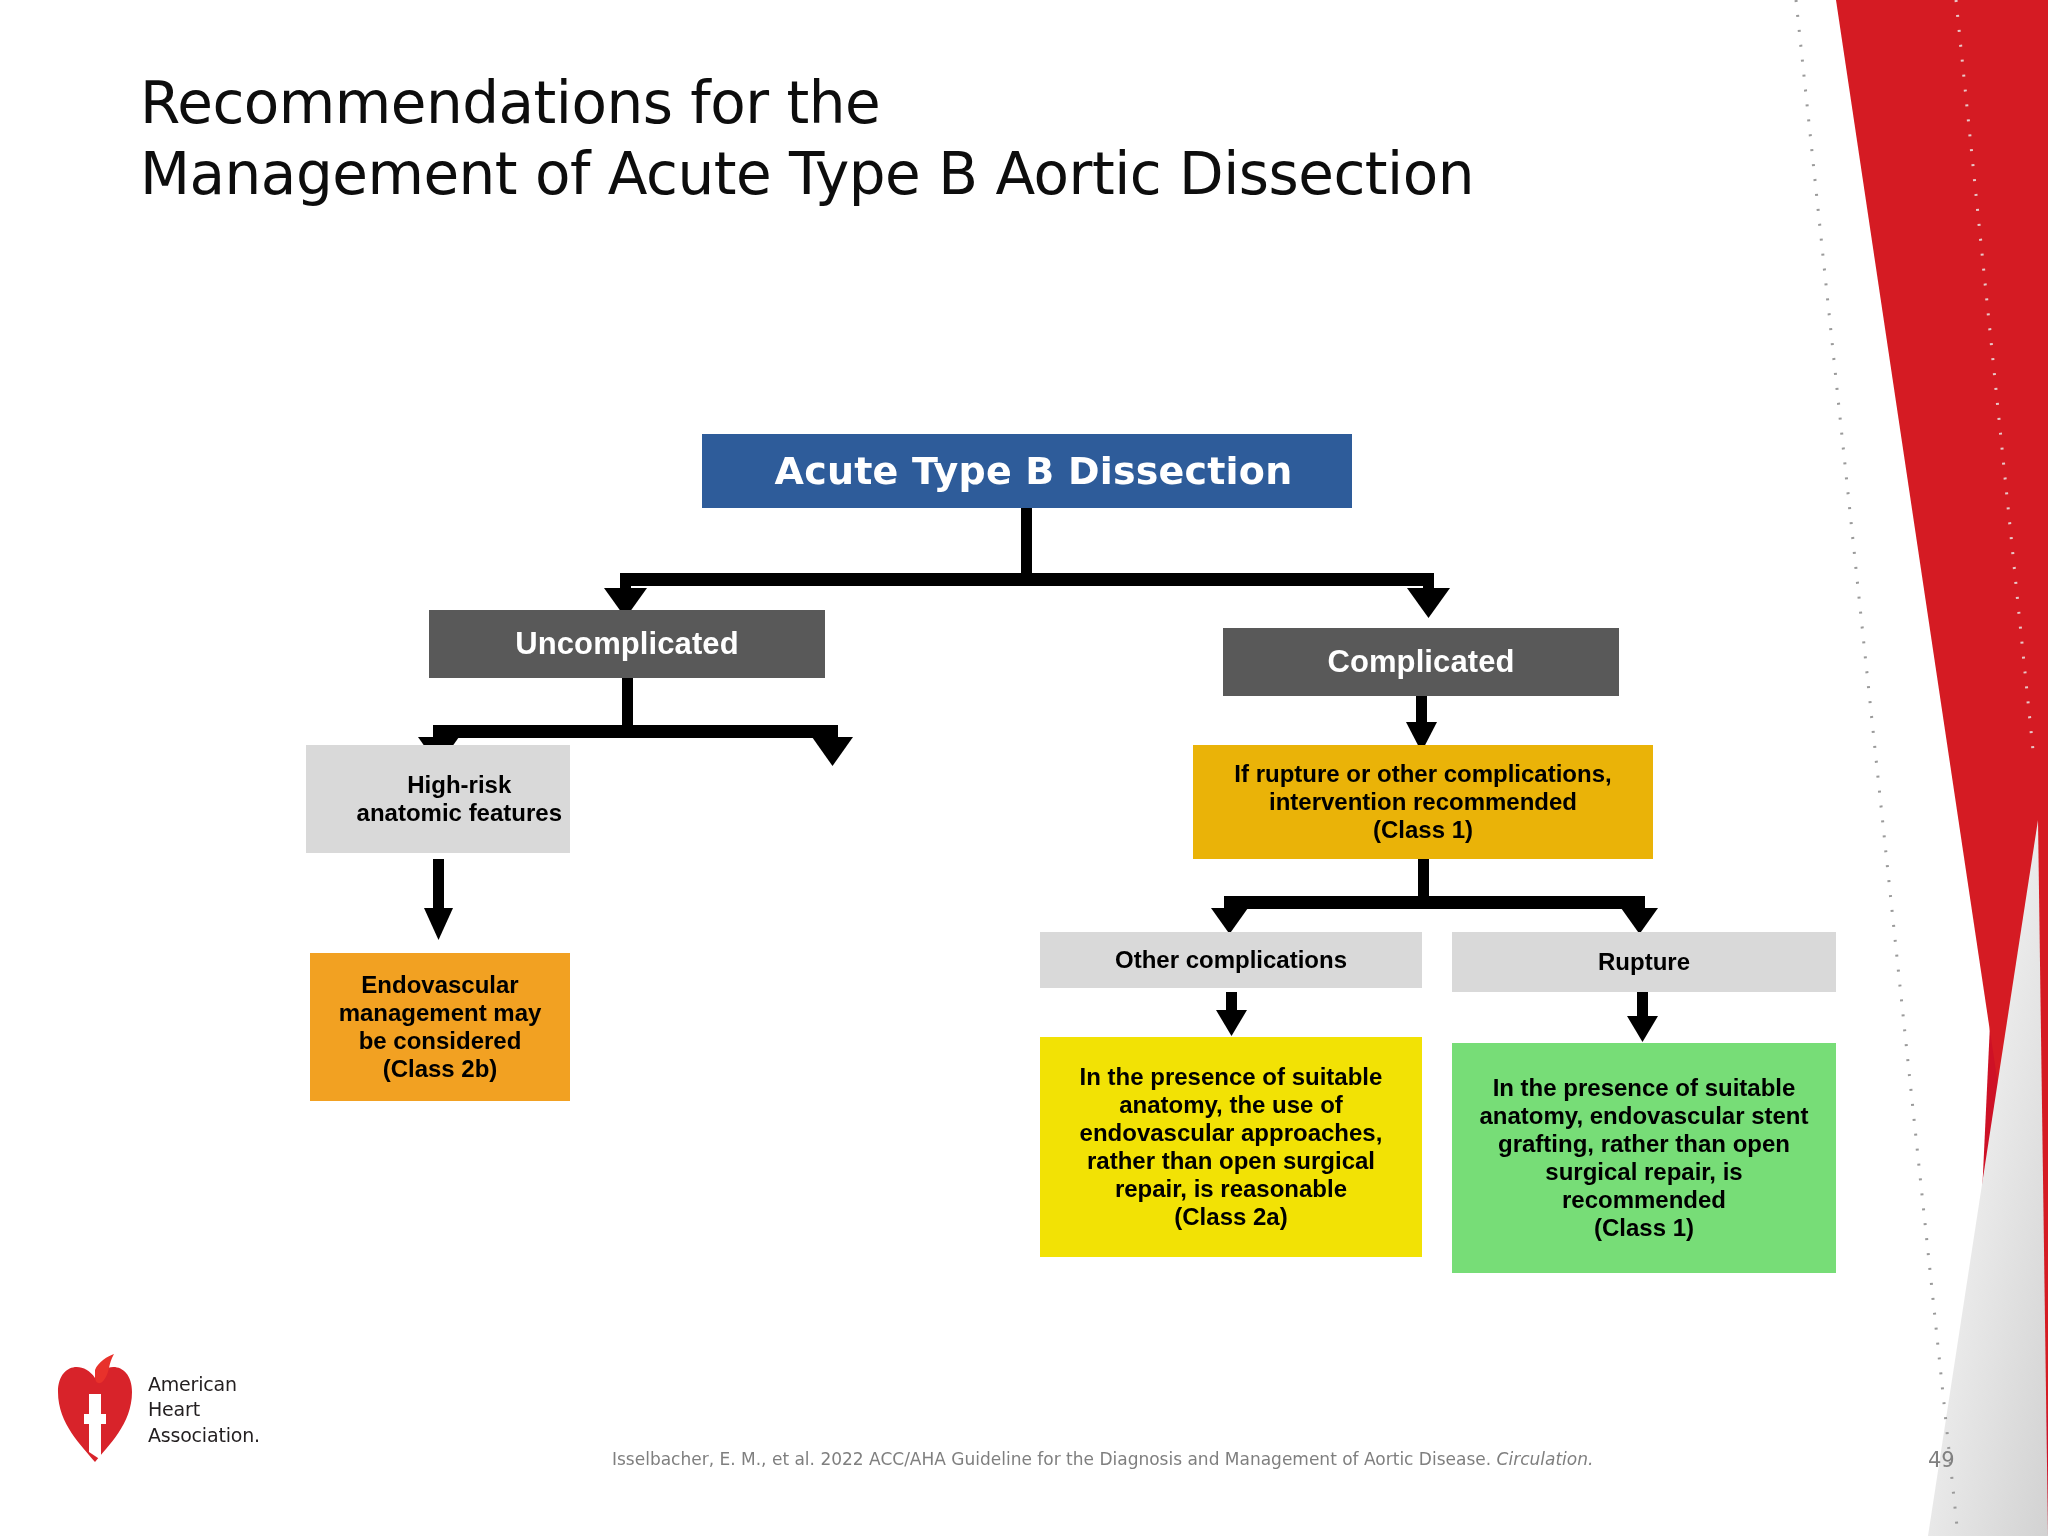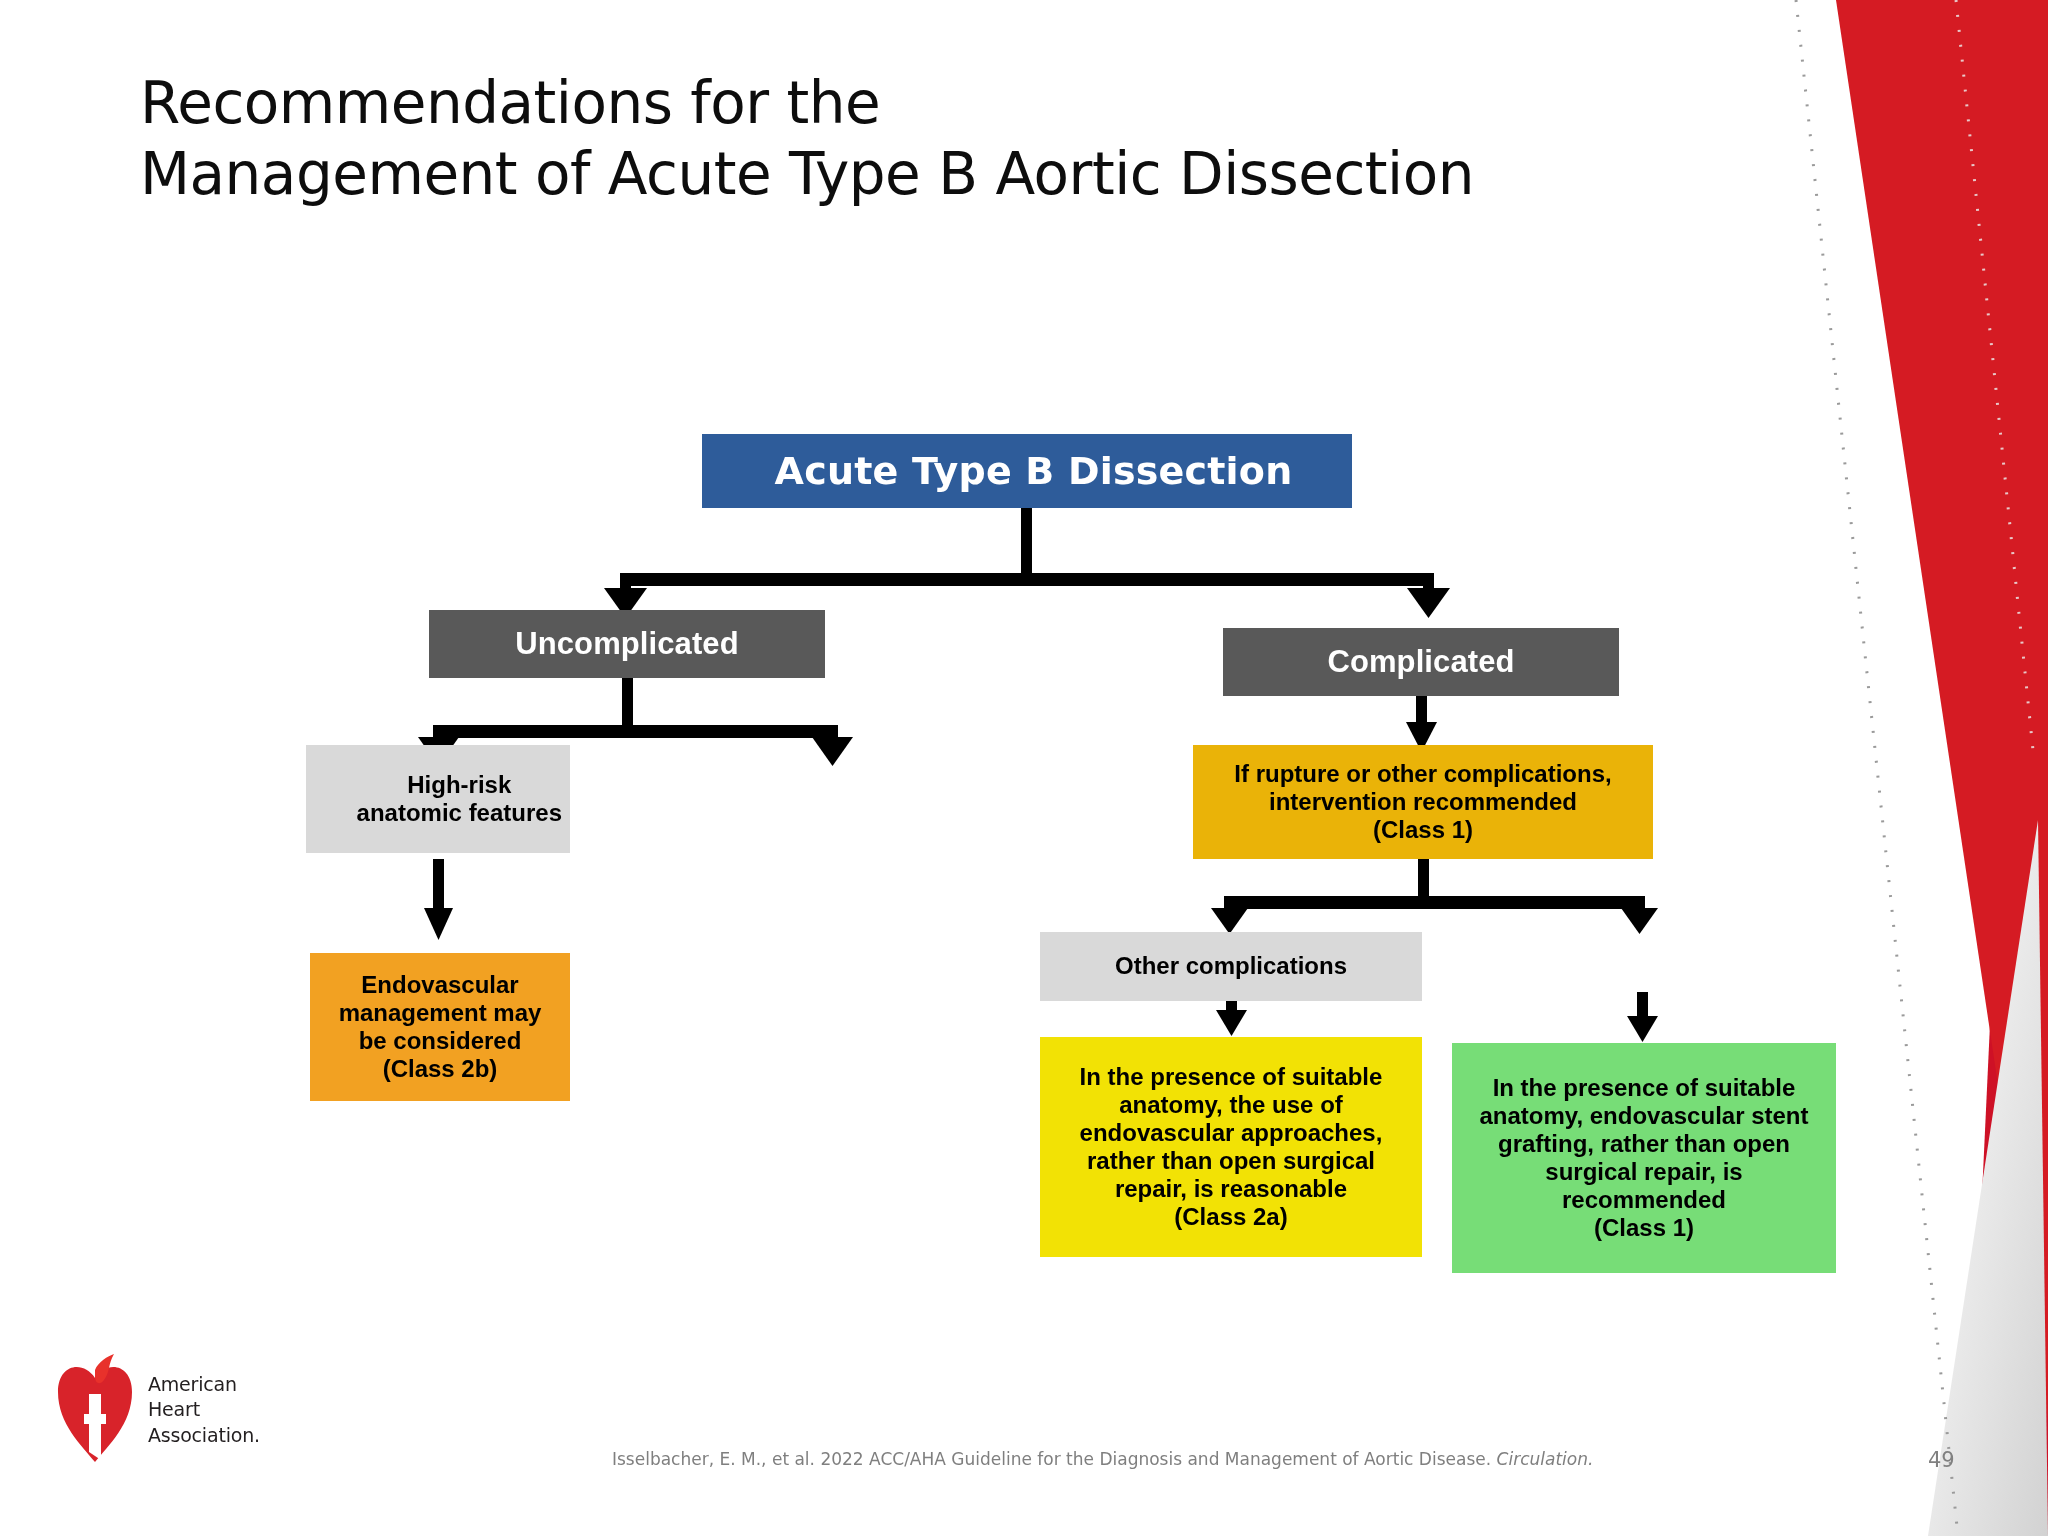--- a/index.html
+++ b/index.html
@@ -199,22 +199,25 @@
     </div>
     <div class="node leaf" style="left: 306px; top: 745px; width: 264px; height: 108px; background: rgb(217, 217, 217); color: rgb(0, 0, 0); justify-content: flex-end;">
       <div><span>High-risk</span><br><span>anatomic features</span></div>
     </div>
     <div class="node leaf" style="left: 1193px; top: 745px; width: 460px; height: 114px; background: #eab308; color: rgb(0, 0, 0);">
       <div><span>If rupture or other complications,</span><br><span>intervention recommended</span><br><span>(Class 1)</span></div>
     </div>
     <div class="node leaf" style="left: 310px; top: 953px; width: 260px; height: 148px; background: rgb(242, 161, 34); color: rgb(0, 0, 0);">
       <div><span>Endovascular</span><br><span>management may</span><br><span>be considered</span><br><span>(Class 2b)</span></div>
     </div>
-    <div class="node leaf" style="left: 1040px; top: 932px; width: 382px; height: 69px; background: rgb(217, 217, 217); color: rgb(0, 0, 0);">
+    <div class="node leaf" style="left: 1040px; top: 932px; width: 382px; height: 56px; background: rgb(217, 217, 217); color: rgb(0, 0, 0);">
       <div><span>Other complications</span></div>
+    </div>
+    <div class="node leaf" style="left: 1452px; top: 932px; width: 384px; height: 60px; background: rgb(217, 217, 217); color: rgb(0, 0, 0);">
+      <div><span>Rupture</span></div>
     </div>
     <div class="node leaf" style="left: 1040px; top: 1037px; width: 382px; height: 220px; background: rgb(242, 226, 5); color: rgb(0, 0, 0);">
       <div><span>In the presence of suitable</span><br><span>anatomy, the use of</span><br><span>endovascular approaches,</span><br><span>rather than open surgical</span><br><span>repair, is reasonable</span><br><span>(Class 2a)</span></div>
     </div>
     <div class="node leaf" style="left: 1452px; top: 1043px; width: 384px; height: 230px; background: rgb(119, 221, 119); color: rgb(0, 0, 0);">
       <div><span>In the presence of suitable</span><br><span>anatomy, endovascular stent</span><br><span>grafting, rather than open</span><br><span>surgical repair, is</span><br><span>recommended</span><br><span>(Class 1)</span></div>
     </div>
   </div>
 
 <div id="citation">

